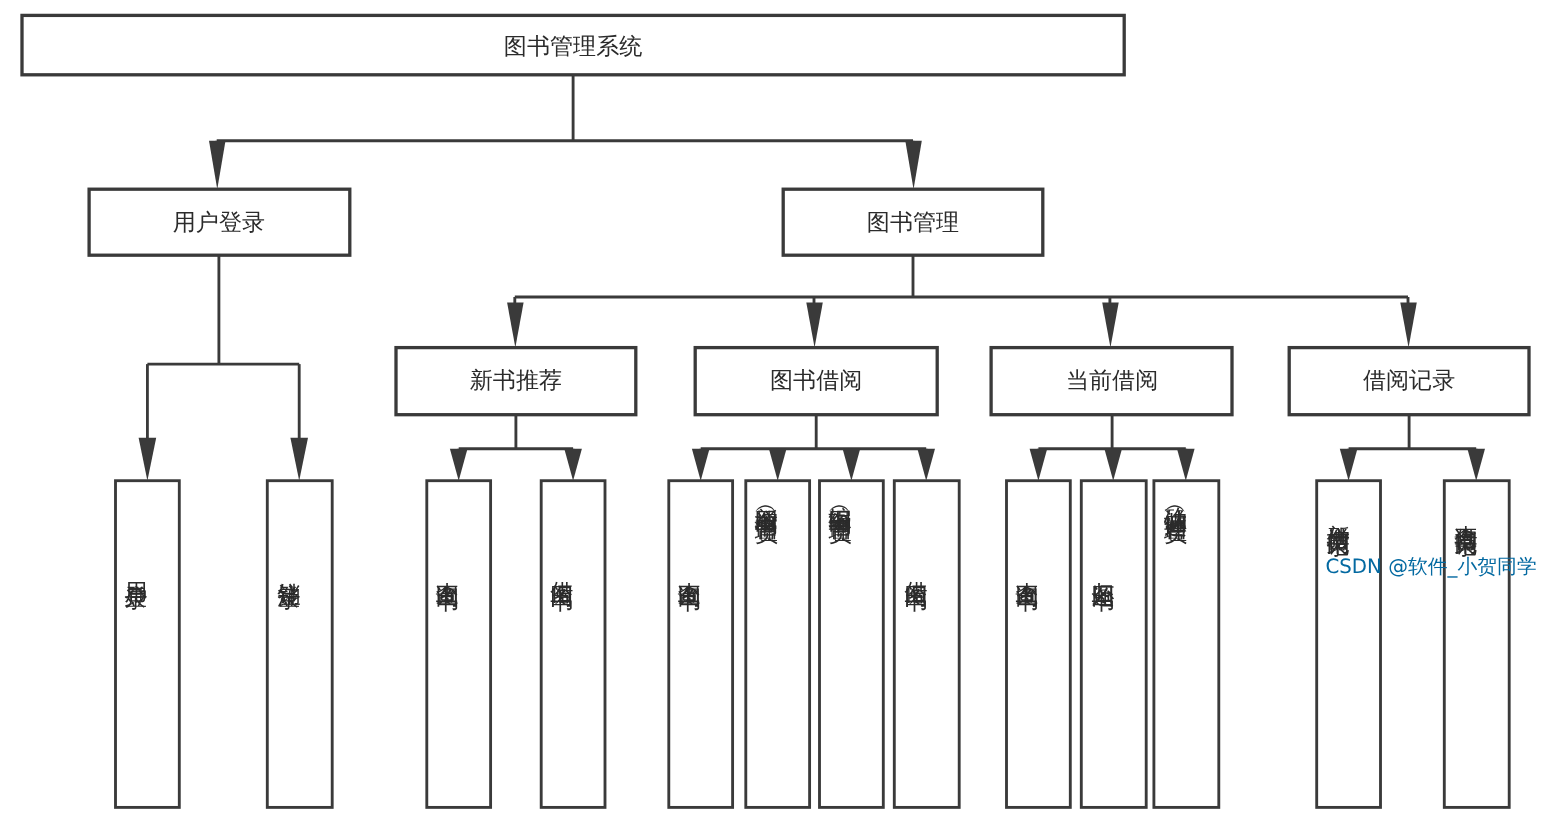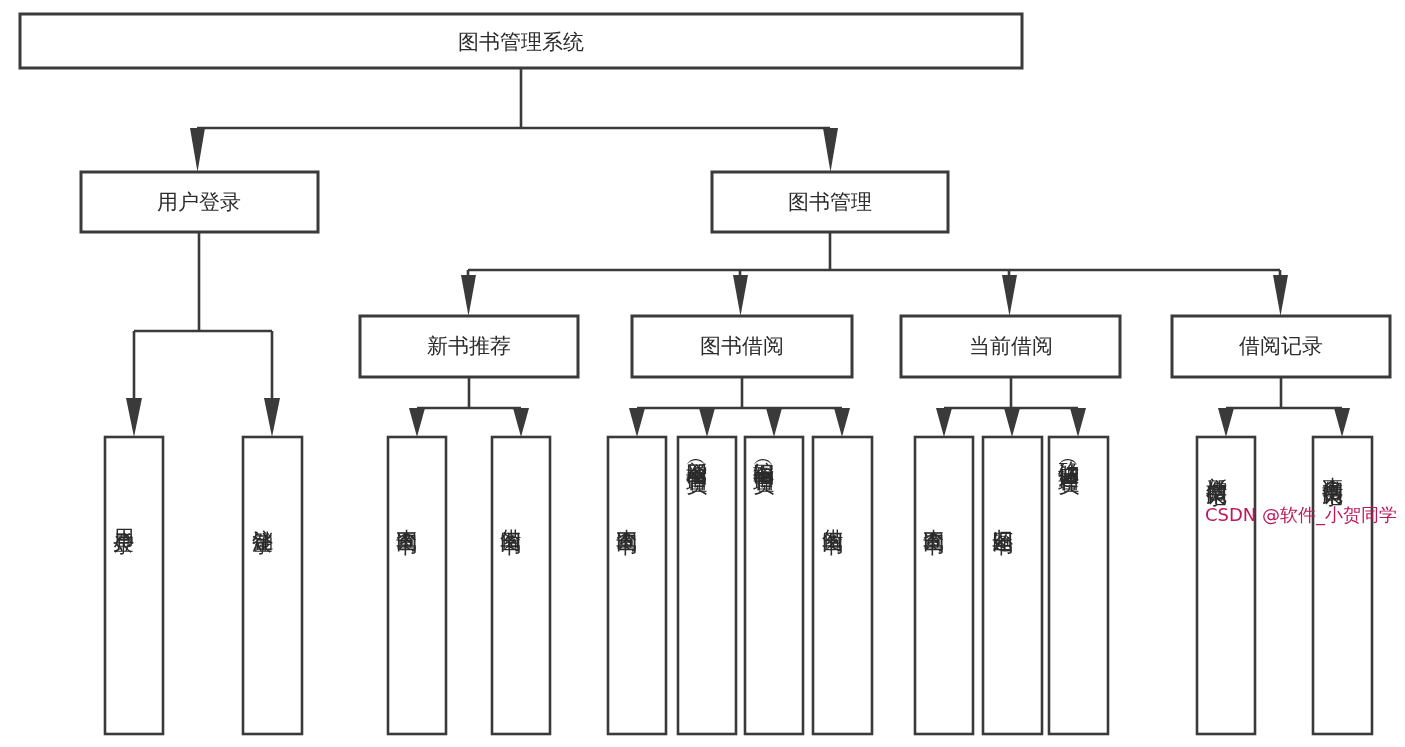--- a/index.html
+++ b/index.html
@@ -69,21 +69,21 @@
     white-space: nowrap;
     pointer-events: none;
     user-select: none;
   }
   .watermark {
     position: absolute;
     right: 8px;
     bottom: 4px;
     font-family: "DejaVu Sans", "Liberation Sans", sans-serif;
     font-size: 18px;
-    color: #be185d;
+    color: #0369a1;
     white-space: nowrap;
     user-select: none;
     margin-left: 32px;
   }
 </style>
 </head>
 <body>
 
 <div id="diagram-root">
 

